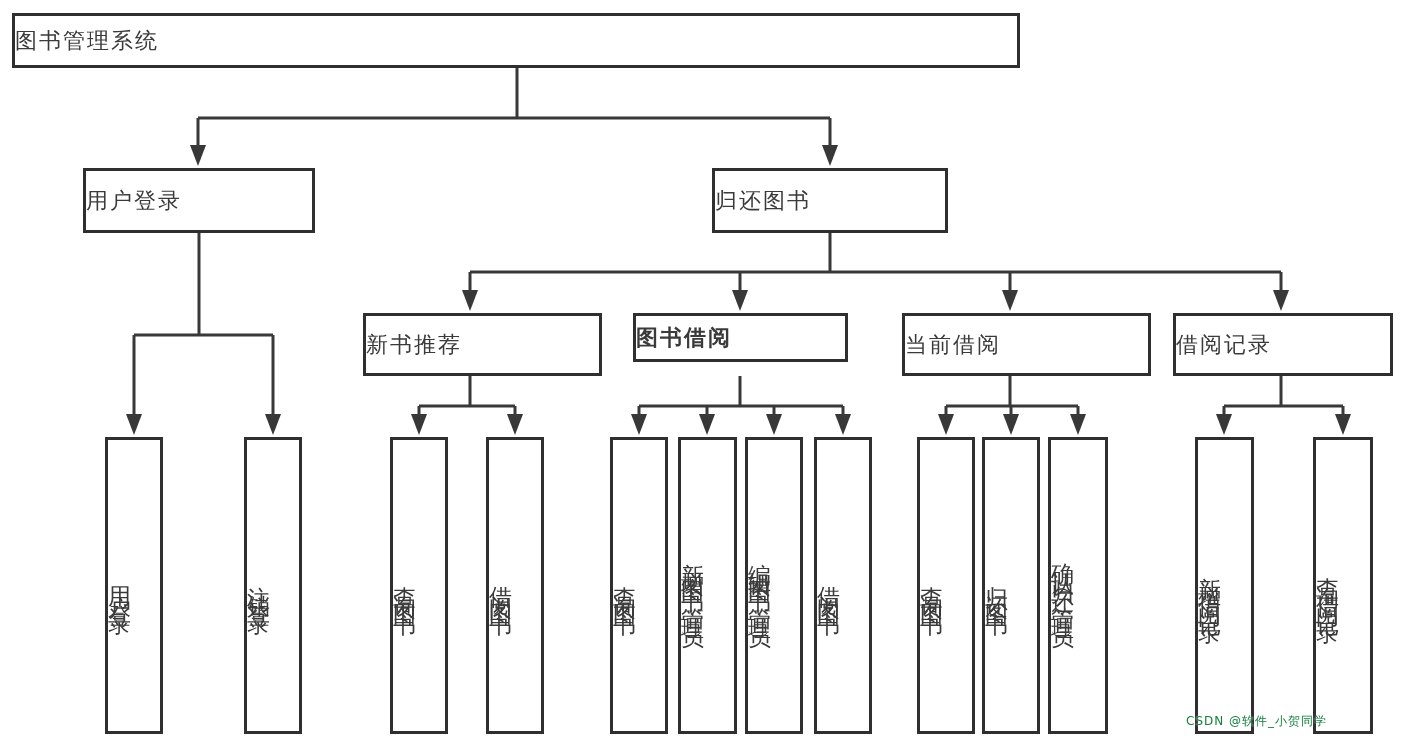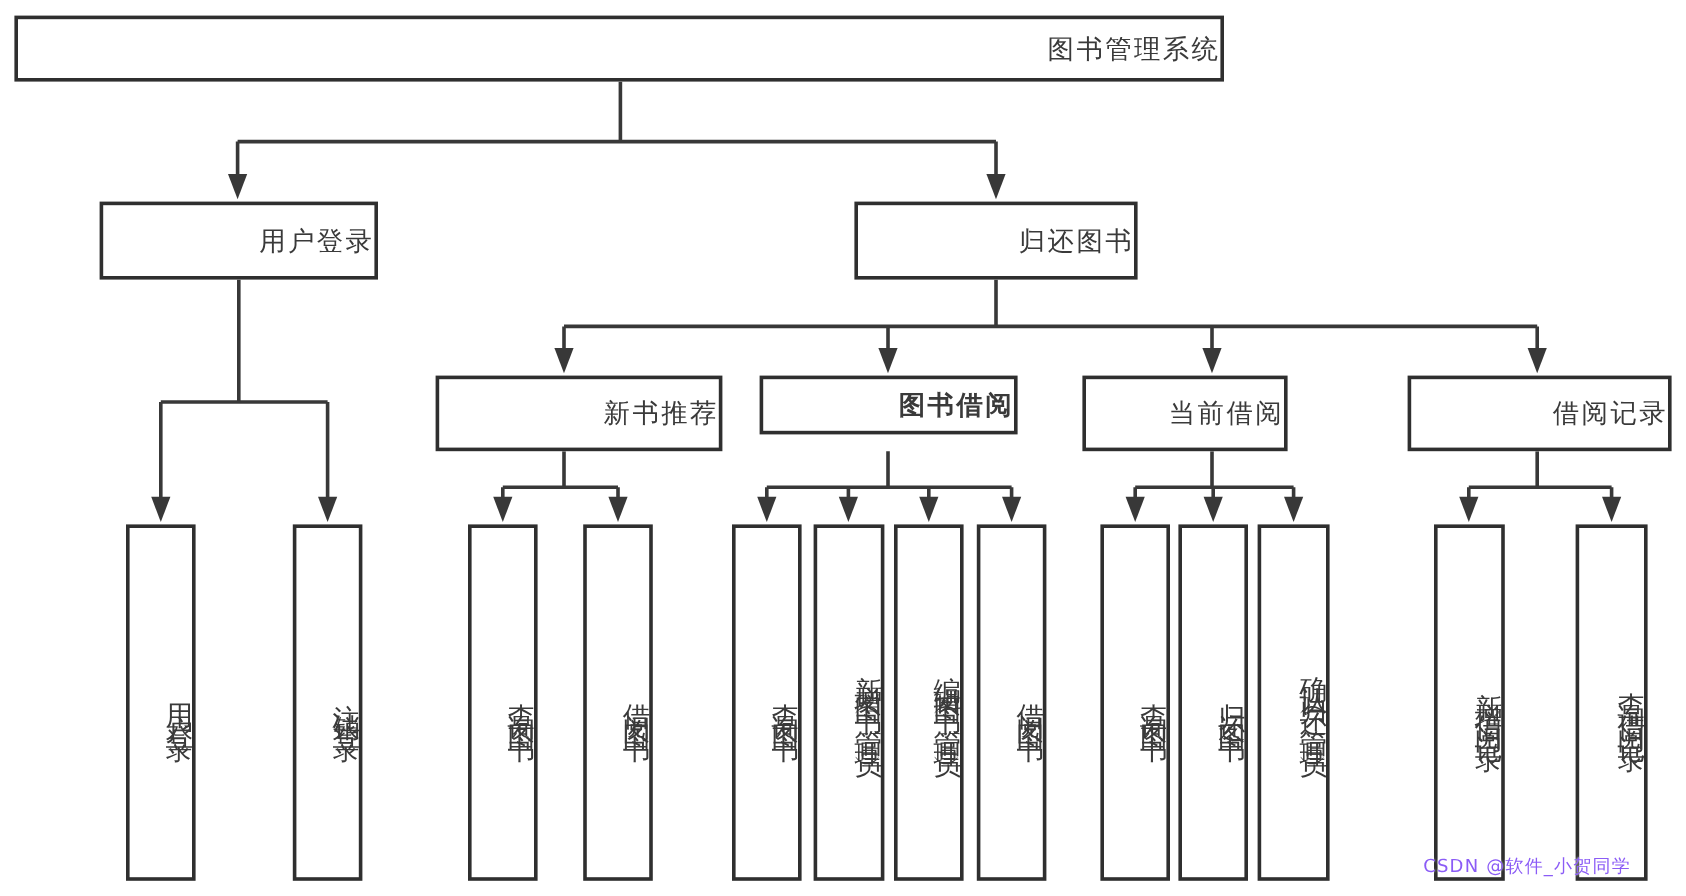--- a/index.html
+++ b/index.html
@@ -10,41 +10,41 @@
     overflow:hidden;
     font-family:"DejaVu Sans","Liberation Sans",sans-serif;
     color:#3a3a3a;
   }
   .connectors{position:absolute;left:0;top:0;z-index:1;}
   .node{
     position:absolute;
     box-sizing:border-box;
     background:#ffffff;
     border:3px solid #2f2f2f;
-    display:flex;align-items:center;justify-content:flex-end;
+    display:flex;align-items:center;justify-content:flex-start;
     z-index:2;
     color:#3a3a3a;
   }
   .node.h{font-size:22px;letter-spacing:2px;white-space:nowrap;}
   .node.leaf{z-index:2;}
   .vtext{
     writing-mode:vertical-rl;
     text-orientation:mixed;
     font-size:23px;
     letter-spacing:9px;
     line-height:1;
     white-space:nowrap;
   }
   .watermark{
     position:absolute;
     left:1186px;top:713px;
     z-index:5;
-    font-size:15px;
+    font-size:12px;
     letter-spacing:1px;
-    color:#8b5cf6;
+    color:#15803d;
     text-shadow:0 0 2px #ffffff;
     white-space:nowrap;
   }
 </style>
 </head>
 <body>
 
 <div class="stage">
 
   <svg class="connectors" width="1405" height="747" viewBox="0 0 1405 747">
@@ -97,21 +97,21 @@
   <div class="node h" style="left:712px;top:168px;width:236px;height:65px;">
     <span>归还图书</span>
   </div>
 
   <div class="node h" style="left:363px;top:313px;width:239px;height:63px;">
     <span>新书推荐</span>
   </div>
   <div class="node h" style="left:633px;top:313px;width:215px;height:49px;font-weight:bold;">
     <span>图书借阅</span>
   </div>
-  <div class="node h" style="left:902px;top:313px;width:171px;height:63px;font-family:Liberation Serif, serif;">
+  <div class="node h" style="left:902px;top:313px;width:249px;height:63px;font-family:Liberation Serif, serif;">
     <span>当前借阅</span>
   </div>
   <div class="node h" style="left:1173px;top:313px;width:220px;height:63px;">
     <span>借阅记录</span>
   </div>
 
   <div class="node leaf" style="left:105px;top:437px;width:58px;height:297px;">
     <span class="vtext">用户登录</span>
   </div>
   <div class="node leaf" style="left:244px;top:437px;width:58px;height:297px;">

